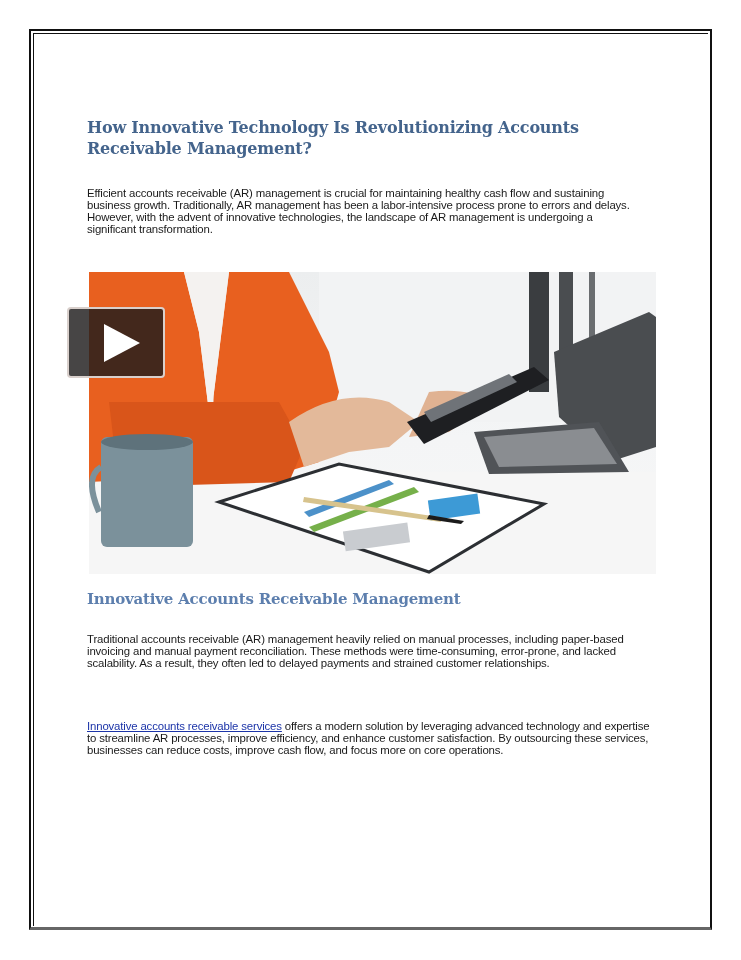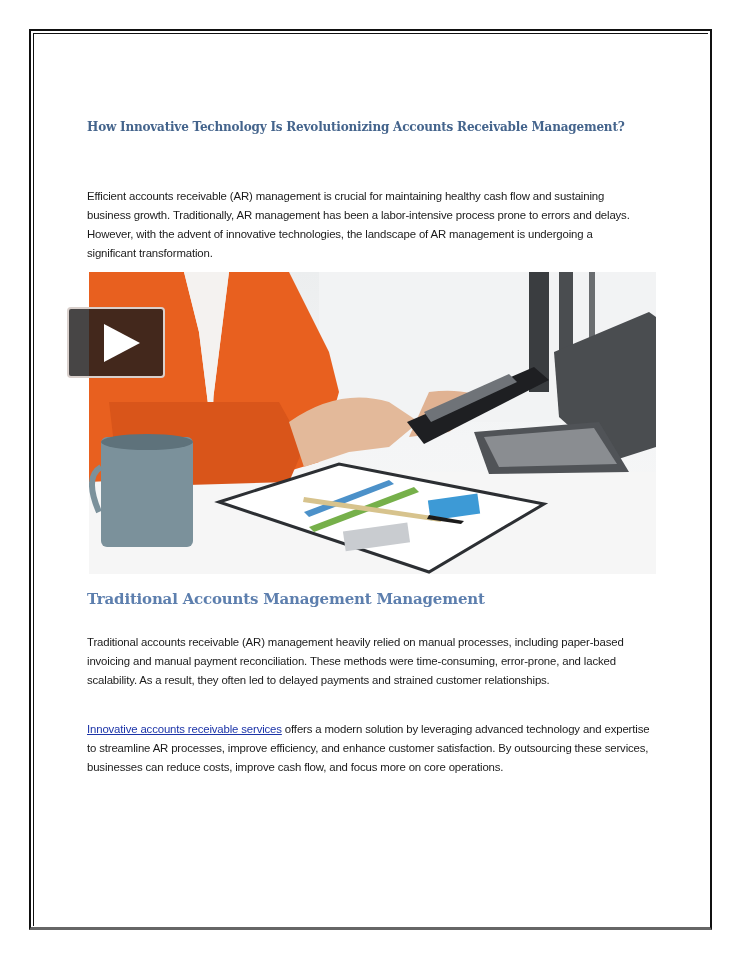--- a/index.html
+++ b/index.html
@@ -43,32 +43,32 @@
       width: 570px;
     }
     .title {
       position: absolute;
       top: 117px;
       left: 0;
       width: 560px;
       margin: 0;
       font-family: "DejaVu Serif", serif;
       font-weight: bold;
-      font-size: 12px;
+      font-size: 16px;
       line-height: 21px;
       color: #44648c;
       letter-spacing: -0.2px;
     }
     .para {
       position: absolute;
       left: 0;
       margin: 0;
       font-family: "Liberation Sans", sans-serif;
       font-size: 11.4px;
-      line-height: 19px;
+      line-height: 12px;
       color: #1a1a1a;
       letter-spacing: -0.15px;
     }
     .p1 { top: 187px; width: 555px; }
     .p2 { top: 633px; width: 575px; }
     .p3 { top: 720px; width: 570px; }
     .link {
       color: #1c34a8;
       text-decoration: underline;
       cursor: pointer;
@@ -117,21 +117,21 @@
 <body>
 
 <div class="page-border-outer"></div>
 <div class="page-border-inner"></div>
 
 <div class="content">
   <h1 class="title">How Innovative Technology Is Revolutionizing Accounts Receivable Management?</h1>
 
   <p class="para p1">Efficient accounts receivable (AR) management  is crucial for maintaining healthy cash flow and sustaining business growth. Traditionally, AR management  has been  a  labor-intensive process prone to errors and delays. However,  with the advent of innovative technologies, the  landscape of AR management  is undergoing a significant transformation.</p>
 
-  <h2 class="subheading">Traditional Accounts Management Management</h2>
+  <h2 class="subheading">Innovative Accounts Receivable Management</h2>
 
   <p class="para p2">Traditional accounts receivable (AR) management  heavily relied on manual processes, including paper-based invoicing and manual payment reconciliation. These methods were  time-consuming, error-prone, and  lacked scalability. As a result, they  often  led to  delayed payments  and strained customer relationships.</p>
 
   <p class="para p3"><a class="link">Innovative accounts receivable services</a><span> offers a modern  solution by leveraging advanced technology and expertise to streamline AR  processes, improve efficiency, and enhance customer  satisfaction. By outsourcing these services, businesses can reduce costs, improve cash flow, and focus more on core operations.</span></p>
 </div>
 
 <div class="photo" title="Woman in orange blazer using a calculator at a desk with a financial report, pen, mug and tablet">
   <svg width="567" height="302" viewBox="0 0 567 302">
 
     <rect x="230" y="0" width="337" height="150" fill="#f2f3f4"></rect>

